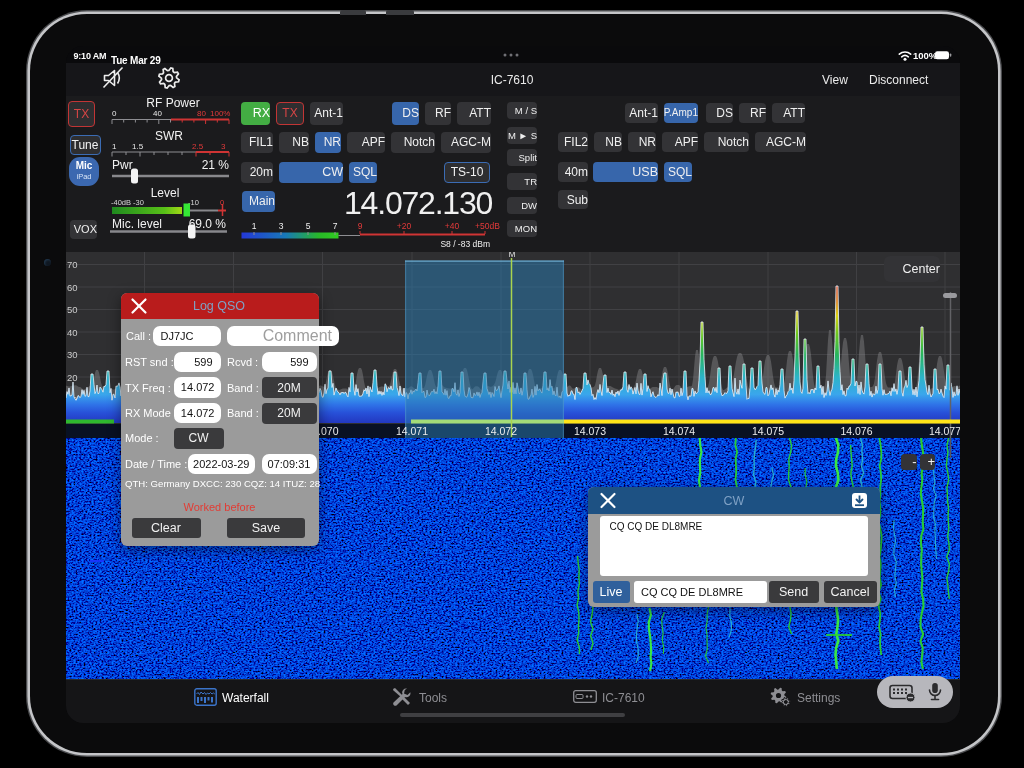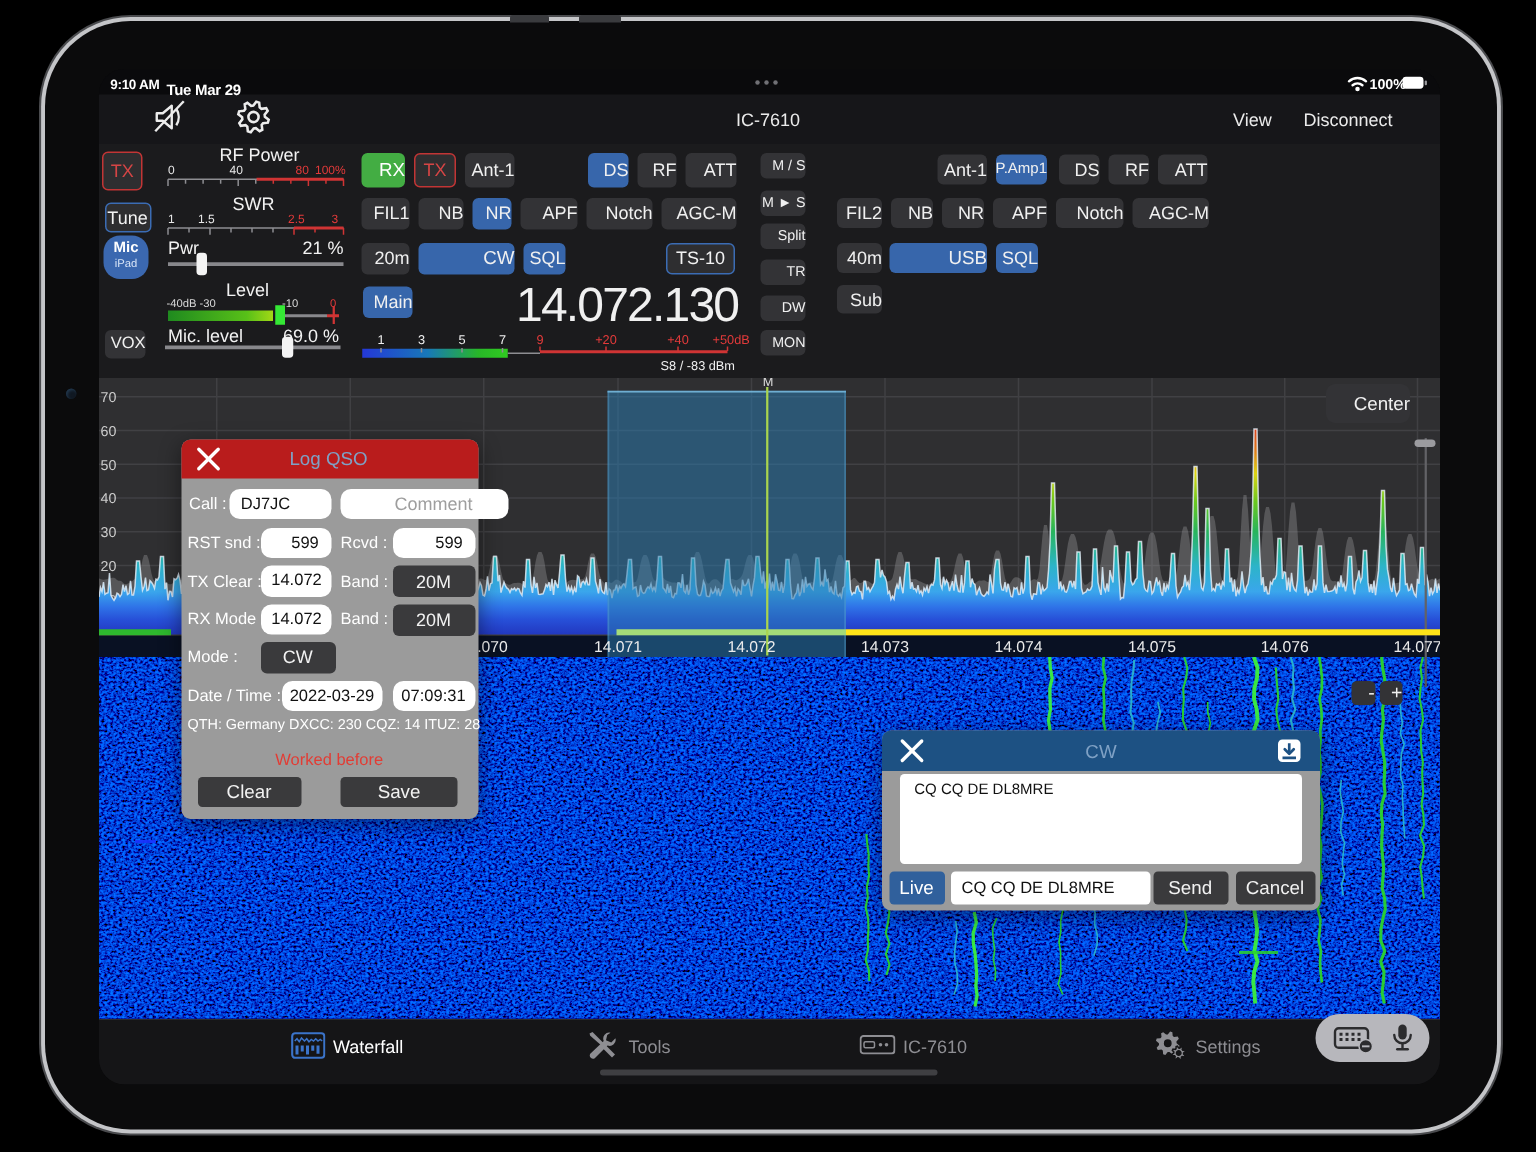--- a/index.html
+++ b/index.html
@@ -470,26 +470,26 @@
 <svg width="197" height="25" viewBox="0 0 197 25">
 <g stroke="#fff" stroke-width="2.2" stroke-linecap="round">
 <line x1="11.5" y1="6.5" x2="24.5" y2="19.5"></line>
           <line x1="24.5" y1="6.5" x2="11.5" y2="19.5"></line>
 </g>
 <text x="98" y="17" text-anchor="middle" font-size="12.5" fill="#7fa1c5" font-family="Liberation Sans">Log QSO</text>
 </svg>
     </div>
     <div class="t" style="left:60.0px;top:284.0px;width:40.0px;height:13.0px;color:#fff;font-size:11px">Call :</div>
     <div class="" style="left:86.5px;top:279.5px;width:68.0px;height:20.5px;background:#fff;border-radius:7px;color:#111;font-size:11px;display:flex;align-items:center;padding-left:8px">DJ7JC</div>
-    <div class="" style="left:161.0px;top:279.5px;width:112px;height:20.5px;background:#fff;border-radius:7px;color:#111;font-size:12px;display:flex;align-items:center;justify-content:flex-end;padding-right:24px;color:#9e9e9e">Comment</div>
+    <div class="" style="left:161.0px;top:279.5px;width:112px;height:20.5px;background:#fff;border-radius:7px;color:#111;font-size:16px;display:flex;align-items:center;justify-content:flex-end;padding-right:7px;color:#9e9e9e">Comment</div>
     <div class="t" style="left:59.0px;top:310.0px;width:60.0px;height:13.0px;color:#fff;font-size:11px">RST snd :</div>
     <div class="" style="left:107.5px;top:305.5px;width:47.0px;height:20.5px;background:#fff;border-radius:7px;color:#111;font-size:11px;display:flex;align-items:center;justify-content:flex-end;padding-right:8px">599</div>
     <div class="t" style="left:161.0px;top:310.0px;width:45.0px;height:13.0px;color:#fff;font-size:11px">Rcvd :</div>
     <div class="" style="left:195.5px;top:305.5px;width:55.0px;height:20.5px;background:#fff;border-radius:7px;color:#111;font-size:11px;display:flex;align-items:center;justify-content:flex-end;padding-right:8px">599</div>
-    <div class="t" style="left:59.0px;top:335.5px;width:60.0px;height:13.0px;color:#fff;font-size:11px">TX Clear :</div>
+    <div class="t" style="left:59.0px;top:335.5px;width:60.0px;height:13.0px;color:#fff;font-size:11px">TX Freq :</div>
     <div class="" style="left:107.5px;top:331.0px;width:47.0px;height:20.5px;background:#fff;border-radius:7px;color:#111;font-size:11px;display:flex;align-items:center;justify-content:flex-end;padding-right:6px">14.072</div>
     <div class="t" style="left:161.0px;top:335.5px;width:45.0px;height:13.0px;color:#fff;font-size:11px">Band :</div>
     <div class="" style="left:195.5px;top:331.0px;width:55.0px;height:21.0px;background:#3a3a3c;border-radius:4px;color:#f2f2f2;display:flex;align-items:center;justify-content:center;font-size:12px">20M</div>
     <div class="t" style="left:59.0px;top:361.0px;width:60.0px;height:13.0px;color:#fff;font-size:11px">RX Mode :</div>
     <div class="" style="left:107.5px;top:356.5px;width:47.0px;height:20.5px;background:#fff;border-radius:7px;color:#111;font-size:11px;display:flex;align-items:center;justify-content:flex-end;padding-right:6px">14.072</div>
     <div class="t" style="left:161.0px;top:361.0px;width:45.0px;height:13.0px;color:#fff;font-size:11px">Band :</div>
     <div class="" style="left:195.5px;top:356.5px;width:55.0px;height:21.0px;background:#3a3a3c;border-radius:4px;color:#f2f2f2;display:flex;align-items:center;justify-content:center;font-size:12px">20M</div>
     <div class="t" style="left:59.0px;top:386.0px;width:50.0px;height:13.0px;color:#fff;font-size:11px">Mode :</div>
     <div class="" style="left:107.5px;top:381.5px;width:50.0px;height:21.0px;background:#3a3a3c;border-radius:4px;color:#f2f2f2;display:flex;align-items:center;justify-content:center;font-size:12px">CW</div>
     <div class="t" style="left:59.0px;top:412.0px;width:65.0px;height:13.0px;color:#fff;font-size:11px">Date / Time :</div>

